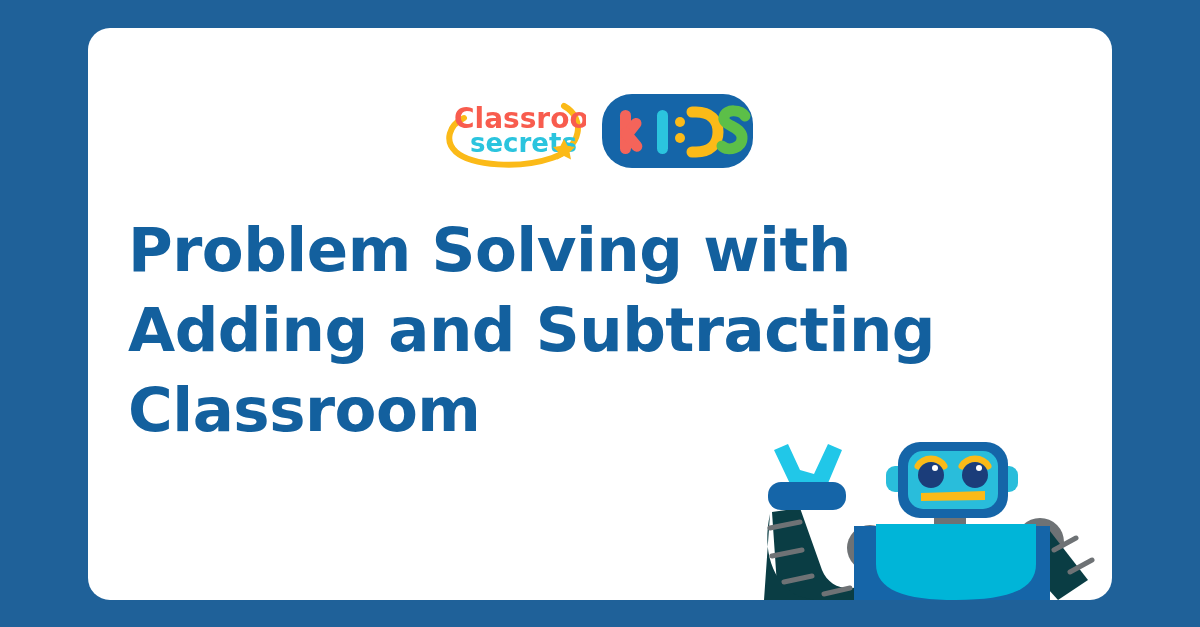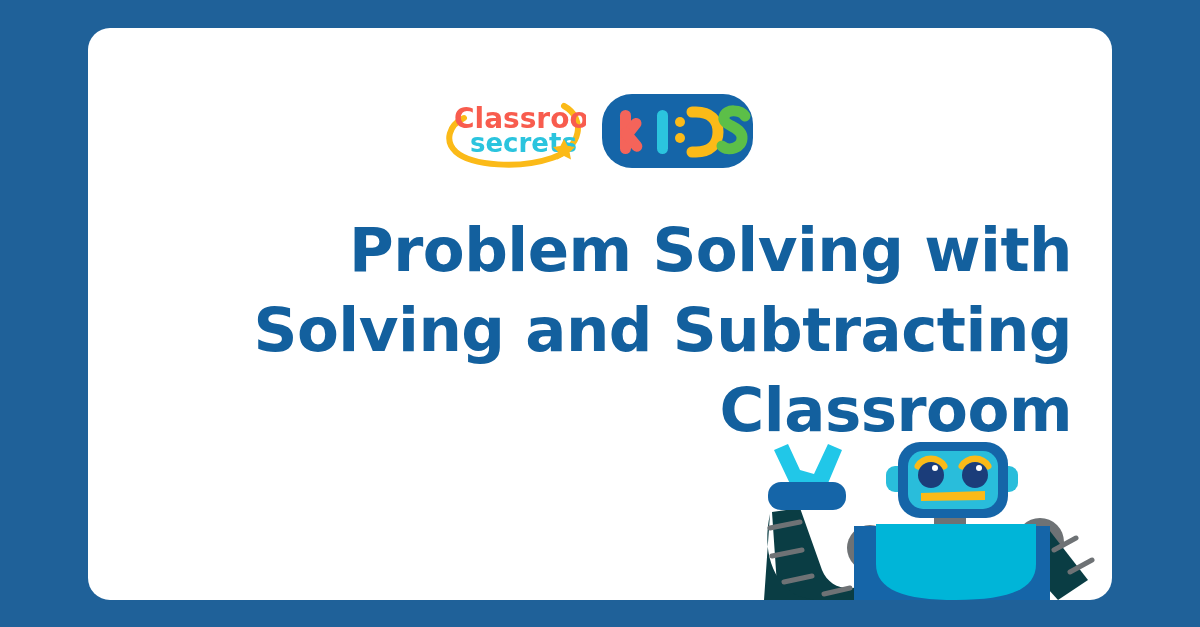--- a/index.html
+++ b/index.html
@@ -55,21 +55,21 @@
     height: 82px;
   }
   .kids-badge svg { display: block; }
 
   
   .title-block {
     position: absolute;
     left: 40px;
     right: 40px;
     top: 182px;
-    text-align: right;
+    text-align: left;
   }
   .title-line {
     display: block;
     color: #13609E;
     font-family: "DejaVu Sans", sans-serif;
     font-weight: bold;
     font-size: 61px;
     line-height: 80px;
     letter-spacing: -0.5px;
     white-space: nowrap;
@@ -130,21 +130,21 @@
 
           <g>
             <path d="M 145 26 C 141 20 126 18 124 27 C 122 36 141 36 142 47 C 143 58 128 62 122 56" fill="none" stroke="#5CBF48" stroke-width="11" stroke-linecap="round"></path>
           </g>
         </svg>
       </div>
     </div>
 
     <div class="title-block">
       <span class="title-line">Problem Solving with</span>
-      <span class="title-line">Solving and Subtracting</span>
+      <span class="title-line">Adding and Subtracting</span>
       <span class="title-line">Classroom</span>
     </div>
 
     <div class="robot">
       <svg width="360" height="170" viewBox="0 0 360 170" xmlns="http://www.w3.org/2000/svg" aria-hidden="true">
 
         <g>
           <circle cx="282" cy="112" r="24" fill="#6E7275"></circle>
           <path d="M 288 96 L 330 150 L 300 170 L 262 128 Z" fill="#0A3D44"></path>
           <line x1="296" y1="120" x2="318" y2="108" stroke="#6E7275" stroke-width="5" stroke-linecap="round"></line>

